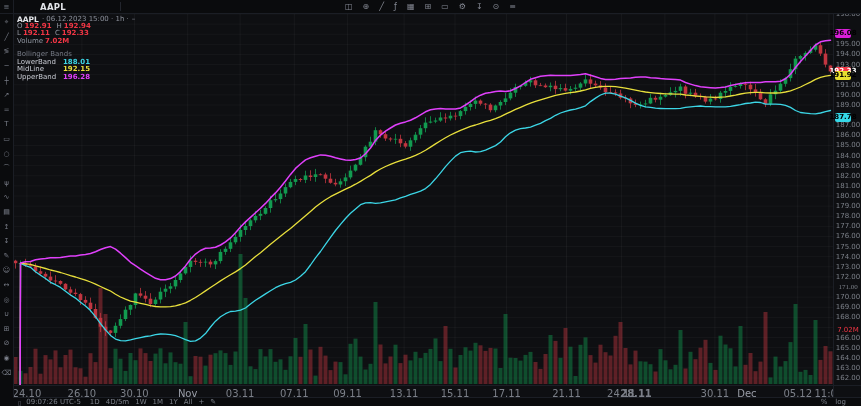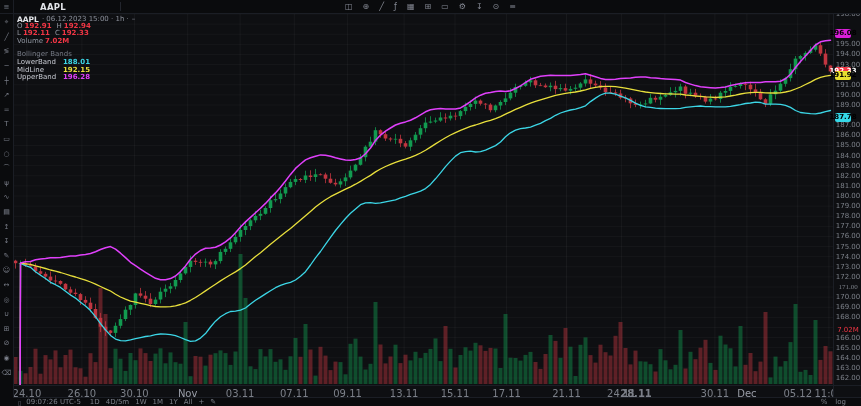--- a/index.html
+++ b/index.html
@@ -25,21 +25,21 @@
   .chart{position:absolute;left:13px;top:13px;width:820px;height:372px;background:#0e0f12;}
   
   .legend{position:absolute;left:4px;top:3px;z-index:3;font-size:7px;line-height:7px;white-space:nowrap;}
   .lg-row{height:7.2px;display:flex;align-items:center;}
   .lg-sym{color:#e4e6ea;font-weight:bold;font-size:7.5px;}
   .lg-dim{color:#8d919c;margin-left:3px;}
   .lg-lab{color:#9196a1;margin-right:2px;}
   .lg-val{font-weight:bold;margin-right:5px;}
   .bb{margin-top:6px;}
   .bb-title{color:#767a85;height:8px;}
-  .bb-row{display:flex;align-items:center;height:7.6px;}
+  .bb-row{display:flex;height:7.6px;}
   .bb-name{color:#c9ccd4;width:46px;}
   .bb-val{font-weight:bold;}
   
   .axisR{position:absolute;left:833px;top:13px;width:28px;height:372px;background:#0e0f12;
          border-left:1px solid #1b1e25;z-index:4;}
   .pl{position:absolute;left:0;width:100%;text-align:center;font-size:7px;color:#7c8089;}
   .badge{position:absolute;left:1px;width:16px;height:9px;border-radius:2px;font-size:7px;
          font-weight:bold;display:flex;align-items:center;justify-content:center;}
   
   .taxis{position:absolute;left:13px;top:385px;width:820px;height:12px;background:#0e0f12;

